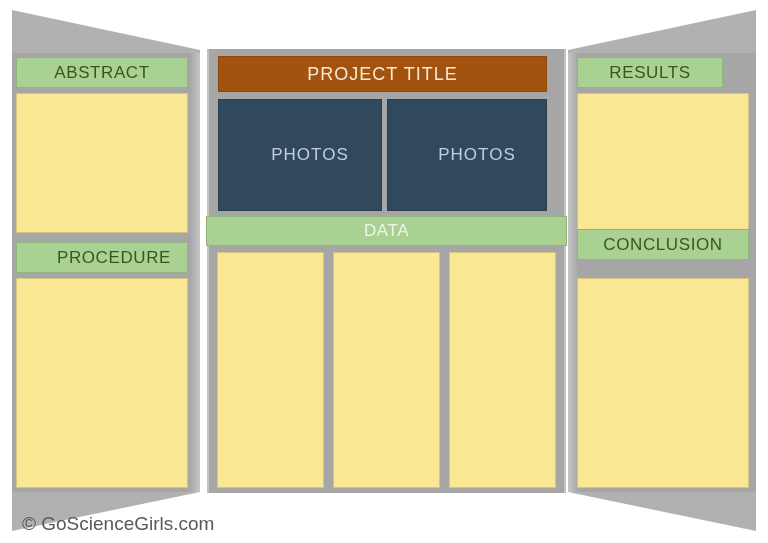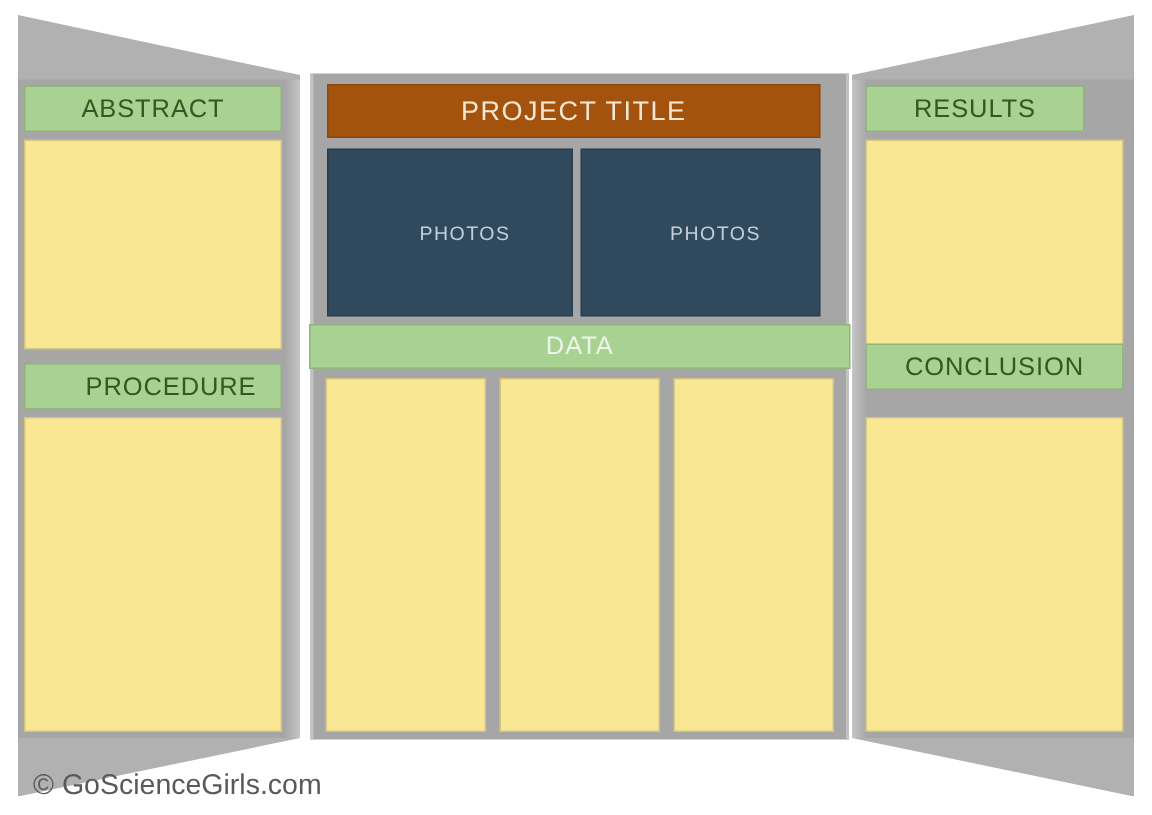--- a/index.html
+++ b/index.html
@@ -38,21 +38,21 @@
     display:flex;align-items:center;justify-content:center;
     color:var(--header_text,#375623);
     font-size:17px;letter-spacing:0.6px;}
   .titlebar{background:var(--title_brown,#a3530d);
     display:flex;align-items:center;justify-content:center;
     color:var(--title_text,#f6e8d2);
     font-size:18px;letter-spacing:1px;}
   .photobox{background:var(--photo_slate,#30495c);
     display:flex;align-items:center;justify-content:center;
     color:var(--photo_text,#c3cfda);
-    font-size:13px;letter-spacing:1px;padding-left:20px;}
+    font-size:17px;letter-spacing:1px;padding-left:20px;}
   .databar{color:var(--data_text,#edf4e9)!important;}
 
   
   .l-bar1{left:16px;top:57px;width:172px;height:31px;}
   .l-box1{left:16px;top:93px;width:172px;height:140px;}
   .l-bar2{left:16px;top:242px;width:172px;height:31px;padding-left:24px;}
   .l-box2{left:16px;top:278px;width:172px;height:210px;}
 
   
   .r-bar1{left:577px;top:57px;width:146px;height:31px;}

